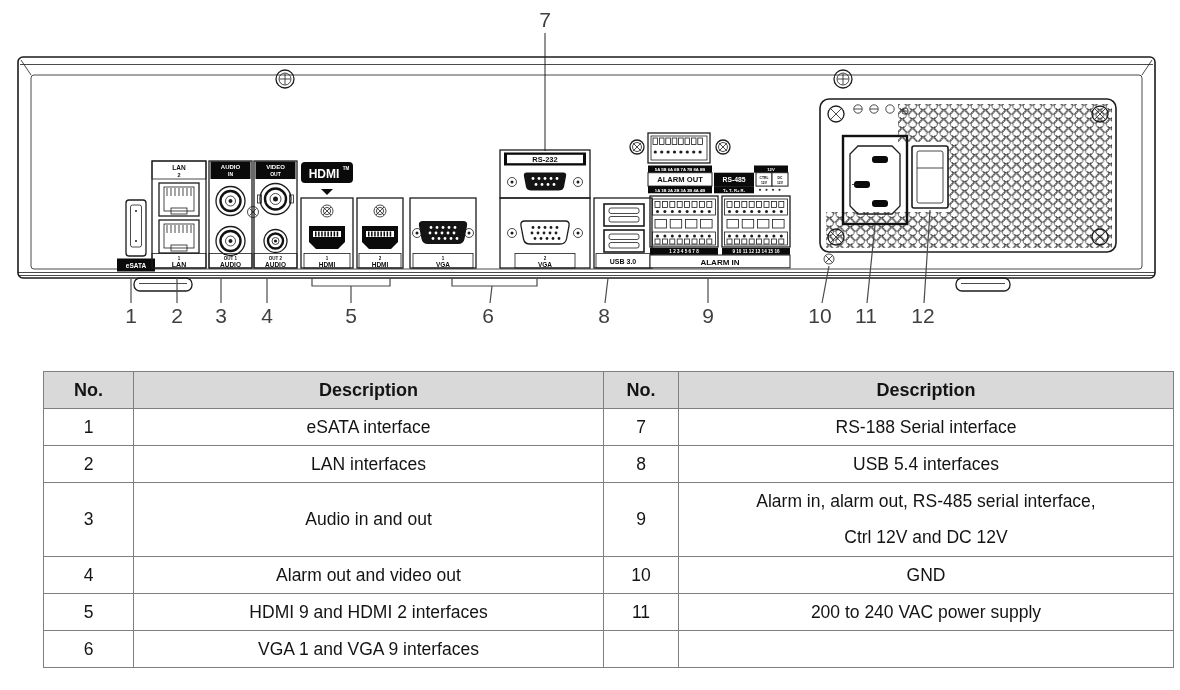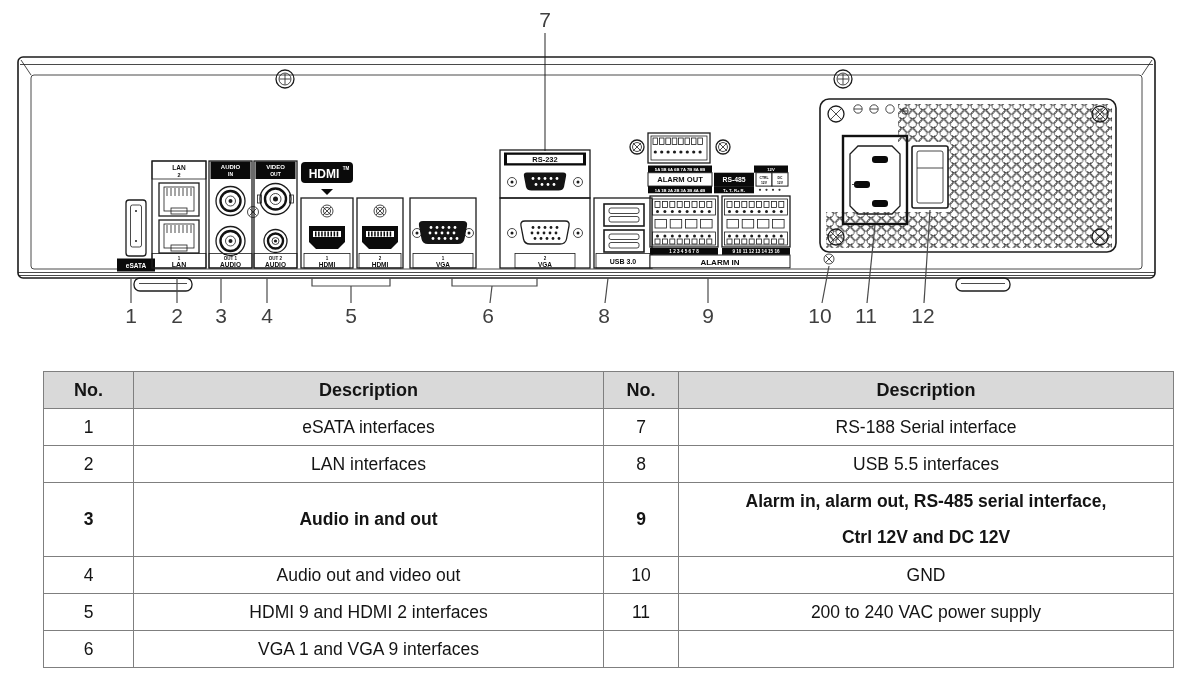--- a/index.html
+++ b/index.html
@@ -18,21 +18,21 @@
   .t{text-anchor:middle;fill:#0d0d0d;font-weight:700;}
   .tw{text-anchor:middle;fill:#ffffff;font-weight:700;}
   .co{text-anchor:middle;fill:#3f3f3f;font-weight:400;font-size:21px;}
   .table-wrap{position:absolute;left:25px;top:371px;padding-left:18px;}
   .desc-table{border-collapse:collapse;table-layout:fixed;width:1130px;
               font-size:17.5px;color:#141414;}
   .desc-table th,.desc-table td{border:1px solid #7f7f7f;text-align:center;
               padding:0 6px;vertical-align:middle;white-space:pre-line;}
   .desc-table th{background:#d9d9d9;font-weight:700;font-size:18px;height:36px;}
   .desc-table td{height:36px;}
-  .desc-table tr.row-tall td{height:73px;line-height:2.05em;font-weight:bold;}
+  .desc-table tr.row-tall td{height:73px;line-height:2.05em;}
 </style>
 </head>
 <body>
 
 <div class="page">
   <div class="diagram">
     <svg viewBox="0 0 1180 360" width="1180" height="360">
       <defs>
         <pattern id="vent" width="10.4" height="9" patternUnits="userSpaceOnUse">
           <g fill="none" stroke="#2a2a2a" stroke-width="0.8">
@@ -567,40 +567,40 @@
         <tr>
           <th>No.</th>
           <th>Description</th>
           <th>No.</th>
           <th>Description</th>
         </tr>
       </thead>
       <tbody>
         <tr>
           <td>1</td>
-          <td>eSATA interfaces</td>
+          <td>eSATA interface</td>
           <td>7</td>
           <td>RS-188 Serial interface</td>
         </tr>
         <tr>
           <td>2</td>
           <td>LAN interfaces</td>
           <td>8</td>
-          <td>USB 5.5 interfaces</td>
+          <td>USB 5.4 interfaces</td>
         </tr>
         <tr class="row-tall">
           <td>3</td>
           <td>Audio in and out</td>
           <td>9</td>
           <td>Alarm in, alarm out, RS-485 serial interface,
 Ctrl 12V and DC 12V</td>
         </tr>
         <tr>
           <td>4</td>
-          <td>Audio out and video out</td>
+          <td>Alarm out and video out</td>
           <td>10</td>
           <td>GND</td>
         </tr>
         <tr>
           <td>5</td>
           <td>HDMI 9 and HDMI 2 interfaces</td>
           <td>11</td>
           <td>200 to 240 VAC power supply</td>
         </tr>
         <tr>

